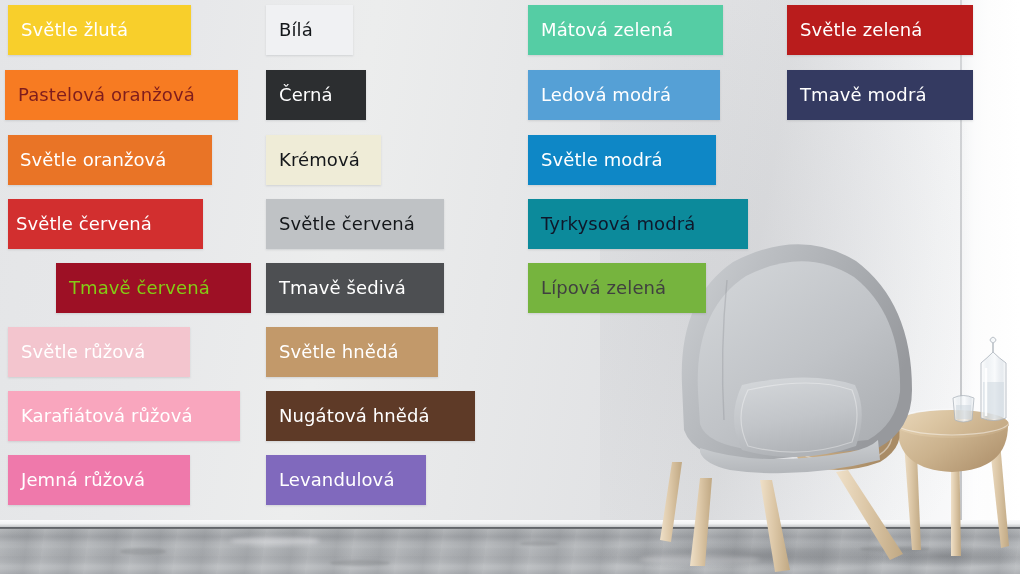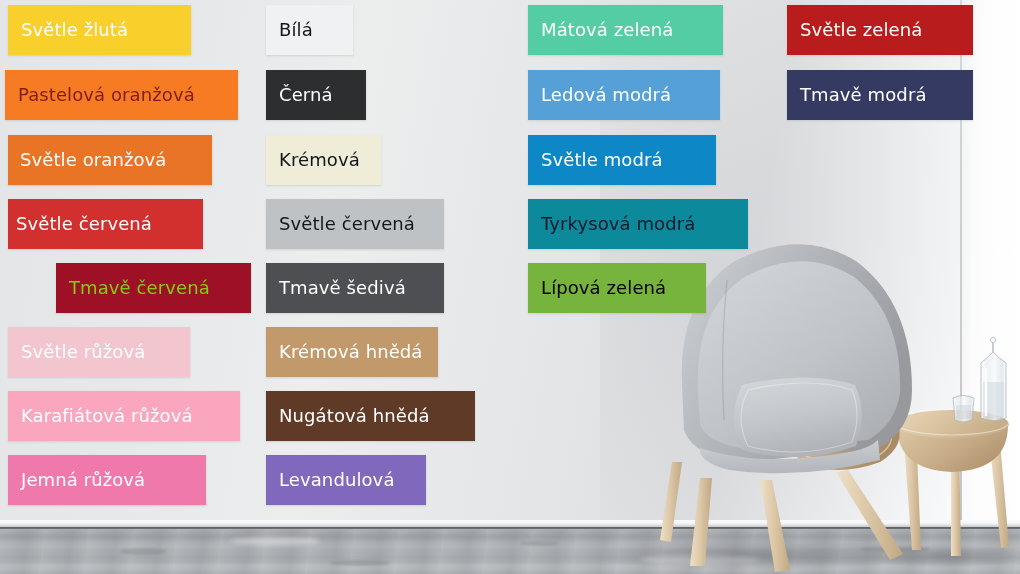--- a/index.html
+++ b/index.html
@@ -251,60 +251,60 @@
       </div>
       <div class="sticker" style="left: 8px; top: 263px; width: 195px; background: rgb(157, 16, 37); color: #84cc16; margin-left: 48px;">
         <span>Tmavě červená</span>
       </div>
       <div class="sticker" style="left: 8px; top: 327px; width: 182px; background: rgb(243, 197, 206); color: rgb(255, 255, 255);">
         <span>Světle růžová</span>
       </div>
       <div class="sticker" style="left: 8px; top: 391px; width: 232px; background: rgb(249, 166, 190); color: rgb(255, 255, 255);">
         <span>Karafiátová růžová</span>
       </div>
-      <div class="sticker" style="left: 8px; top: 455px; width: 198px; background: rgb(239, 121, 171); color: rgb(255, 255, 255);">
+      <div class="sticker" style="left: 8px; top: 455px; width: 182px; background: rgb(239, 121, 171); color: rgb(255, 255, 255);">
         <span>Jemná růžová</span>
       </div>
       <div class="sticker" style="left: 266px; top: 5px; width: 87px; background: rgb(240, 241, 243); color: rgb(20, 23, 26);">
         <span>Bílá</span>
       </div>
       <div class="sticker" style="left: 266px; top: 70px; width: 100px; background: rgb(44, 46, 48); color: rgb(255, 255, 255);">
         <span>Černá</span>
       </div>
       <div class="sticker" style="left: 266px; top: 135px; width: 115px; background: rgb(239, 236, 215); color: rgb(20, 23, 26);">
         <span>Krémová</span>
       </div>
       <div class="sticker" style="left: 266px; top: 199px; width: 178px; background: rgb(191, 194, 197); color: rgb(20, 23, 26);">
         <span>Světle červená</span>
       </div>
       <div class="sticker" style="left: 266px; top: 263px; width: 178px; background: rgb(77, 79, 82); color: rgb(255, 255, 255);">
         <span>Tmavě šedivá</span>
       </div>
       <div class="sticker" style="left: 266px; top: 327px; width: 172px; background: rgb(194, 153, 106); color: rgb(255, 255, 255);">
-        <span>Krémová hnědá</span>
+        <span>Světle hnědá</span>
       </div>
       <div class="sticker" style="left: 266px; top: 391px; width: 209px; background: rgb(94, 58, 39); color: rgb(255, 255, 255);">
         <span>Nugátová hnědá</span>
       </div>
       <div class="sticker" style="left: 266px; top: 455px; width: 160px; background: rgb(128, 105, 189); color: rgb(255, 255, 255);">
         <span>Levandulová</span>
       </div>
       <div class="sticker" style="left: 528px; top: 5px; width: 195px; background: rgb(85, 205, 164); color: rgb(255, 255, 255);">
         <span>Mátová zelená</span>
       </div>
       <div class="sticker" style="left: 528px; top: 70px; width: 192px; background: rgb(85, 160, 214); color: rgb(255, 255, 255);">
         <span>Ledová modrá</span>
       </div>
       <div class="sticker" style="left: 528px; top: 135px; width: 188px; background: rgb(14, 135, 198); color: rgb(255, 255, 255); text-align: right;">
         <span>Světle modrá</span>
       </div>
       <div class="sticker" style="left: 528px; top: 199px; width: 220px; background: rgb(12, 138, 155); color: #0f172a;">
         <span>Tyrkysová modrá</span>
       </div>
-      <div class="sticker" style="left: 528px; top: 263px; width: 178px; background: rgb(118, 180, 62); color: #000000;">
+      <div class="sticker" style="left: 528px; top: 263px; width: 178px; background: rgb(118, 180, 62); color: #404040;">
         <span>Lípová zelená</span>
       </div>
       <div class="sticker" style="left: 787px; top: 5px; width: 186px; background: #b91c1c; color: rgb(255, 255, 255);">
         <span>Světle zelená</span>
       </div>
       <div class="sticker" style="left: 787px; top: 70px; width: 186px; background: rgb(52, 58, 97); color: rgb(255, 255, 255);">
         <span>Tmavě modrá</span>
       </div>
     </div>
 

